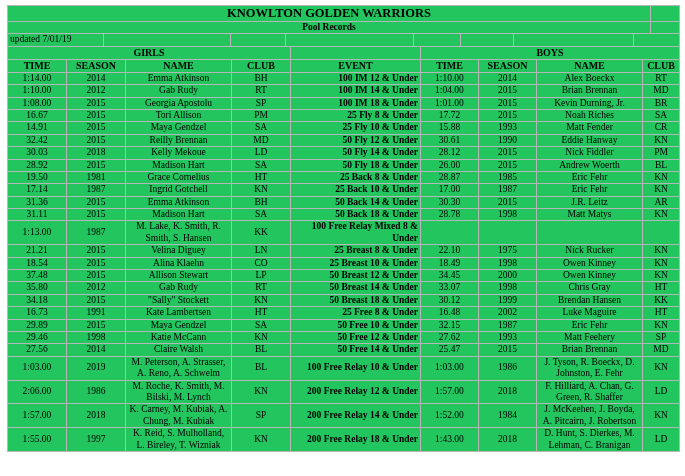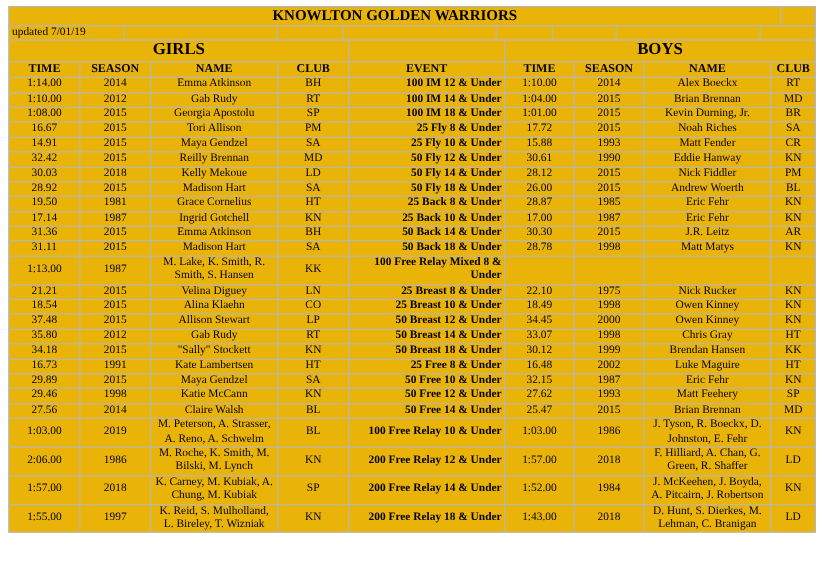--- a/index.html
+++ b/index.html
@@ -10,21 +10,21 @@
     color: #000000;
   }
   .sheet {
     margin: 5px 0 0 7px;
     width: 672px;
   }
   table {
     border-collapse: collapse;
     table-layout: fixed;
     width: 672px;
-    background: #eab308;
+    background: #22c55e;
   }
   td, th {
     border: 1px solid #b6b6b6;
     padding: 0 2px;
     font-size: 9.5px;
     line-height: 1.2;
     text-align: center;
     vertical-align: middle;
     overflow: hidden;
     white-space: normal;
@@ -40,21 +40,21 @@
   .subtitle-cell {
     font-size: 9.5px;
     font-weight: bold;
     height: 11px;
   }
   .updated-cell {
     text-align: left;
     font-size: 9.5px;
   }
   .group-cell {
-    font-size: 14px;
+    font-size: 10px;
     font-weight: bold;
   }
   .colhead-cell {
     font-size: 10px;
     font-weight: bold;
   }
   #records-table td.event {
     font-weight: bold;
     text-align: right;
   }
@@ -65,20 +65,24 @@
 <div class="sheet">
 
   <table>
     <colgroup>
       <col style="width:643px">
         <col style="width:29px">
     </colgroup>
     <tbody>
         <tr>
       <td class="title-cell">KNOWLTON GOLDEN WARRIORS</td>
+      <td></td>
+    </tr>
+    <tr>
+      <td class="subtitle-cell">Pool Records</td>
       <td></td>
     </tr>
   </tbody>
     </table>
 
   <table style="margin-top:-1px;">
     <colgroup>
       <col style="width:96px">
         <col style="width:127px">
         <col style="width:55px">

